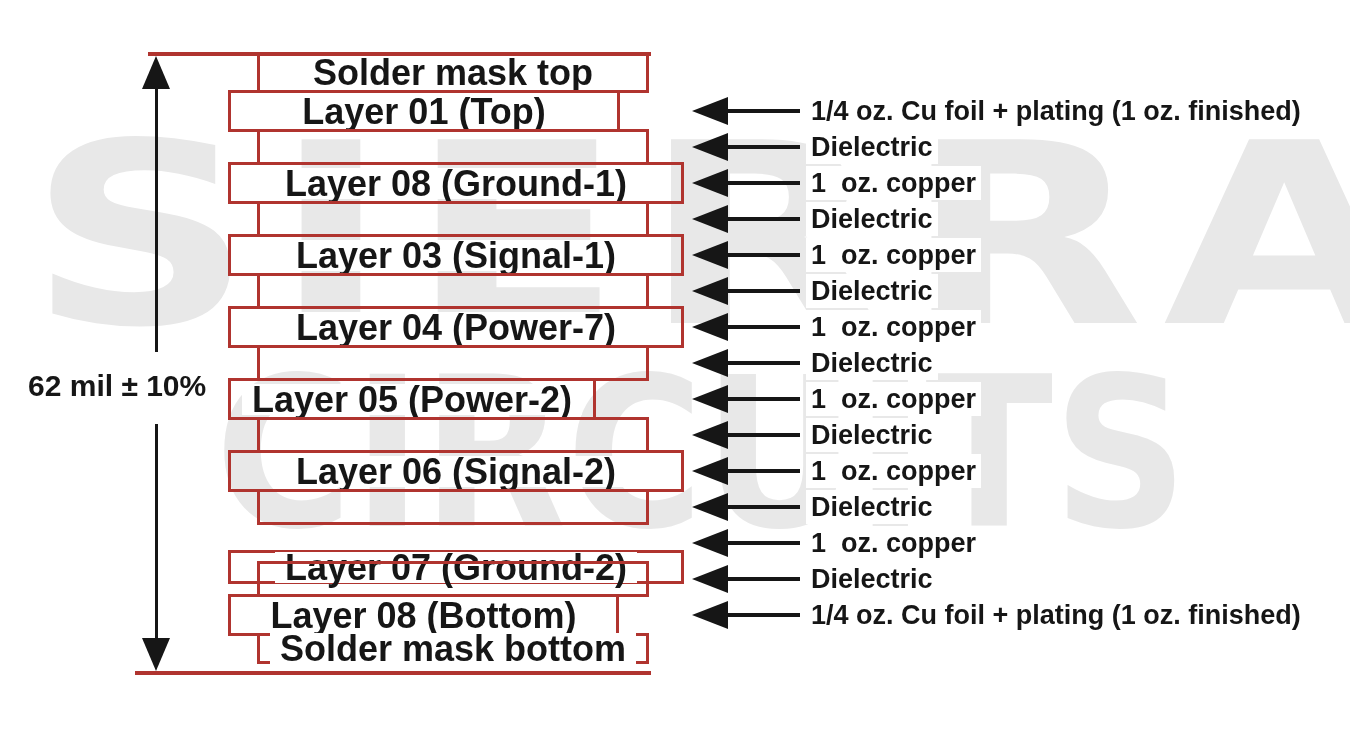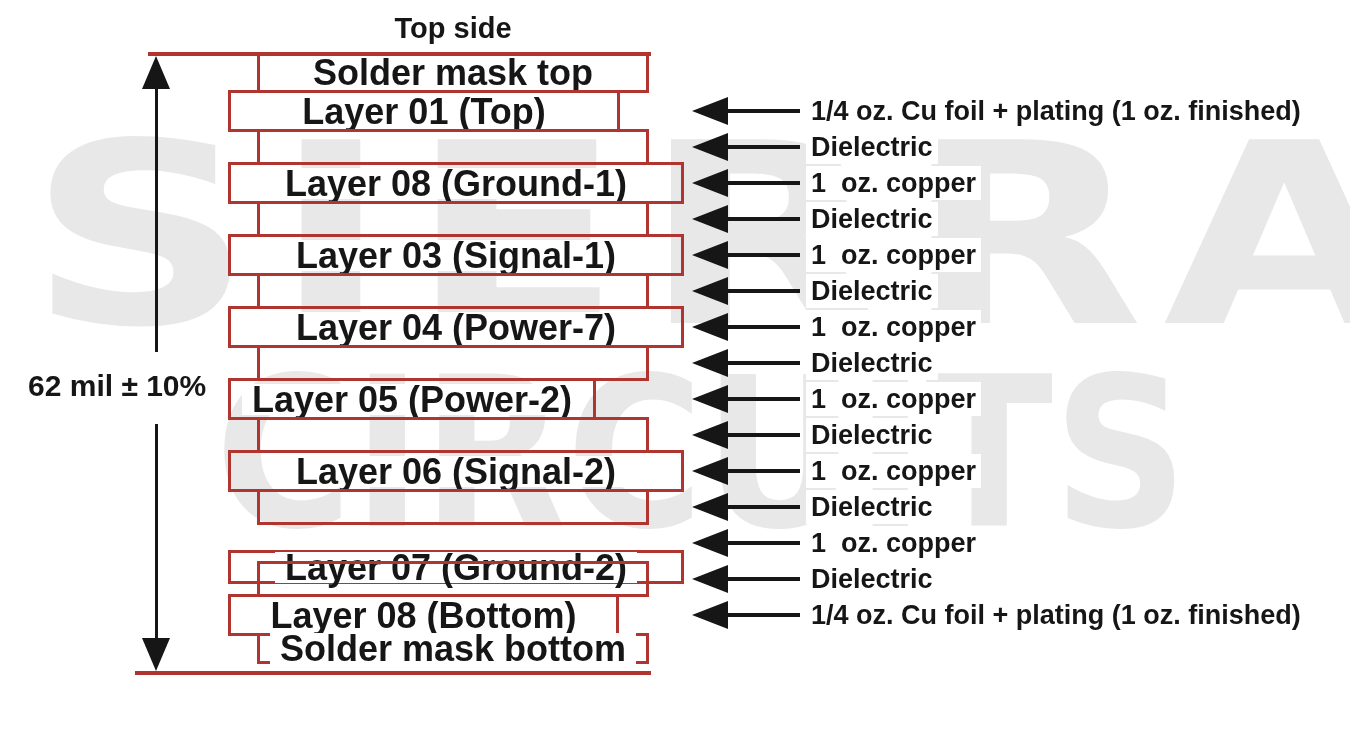--- a/index.html
+++ b/index.html
@@ -140,21 +140,20 @@
   }
 </style>
 </head>
 <body>
 
 <div id="canvas">
 
   <div class="watermark" id="wm-line1">SIERRA</div>
   <div class="watermark" id="wm-line2">CIRCUITS</div>
 
-  <div class="side-title" id="top-side-label">Top side</div>
 
   <div class="hline" id="top-line"></div>
   <div class="hline" id="bottom-line"></div>
 
   <div id="stack">
       <div class="box mask" style="left: 257px; width: 392px; top: 52px; height: 41px;">
         <span class="box-label">Solder mask top</span>
       </div>
       <div class="box copper" style="left: 228px; width: 392px; top: 90px; height: 42px;">
         <span class="box-label">Layer 01 (Top)</span>

